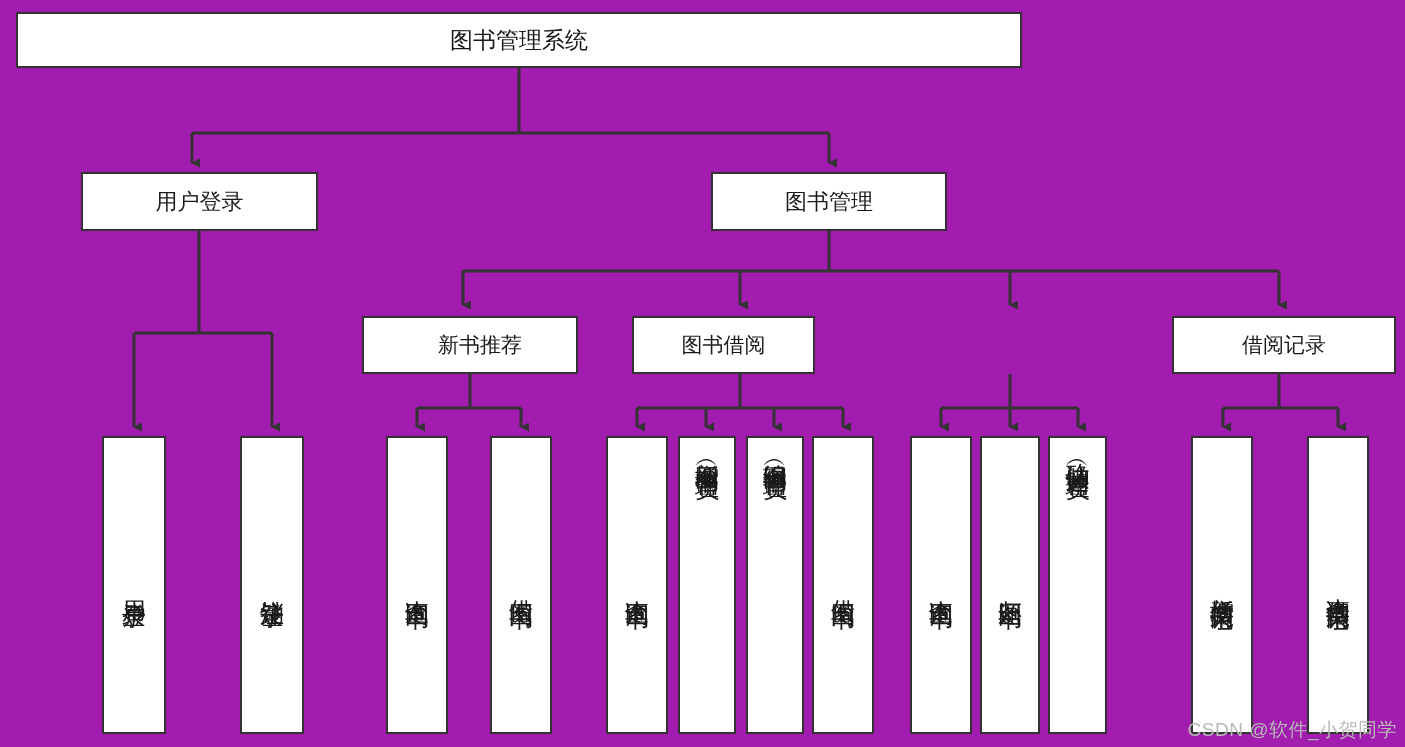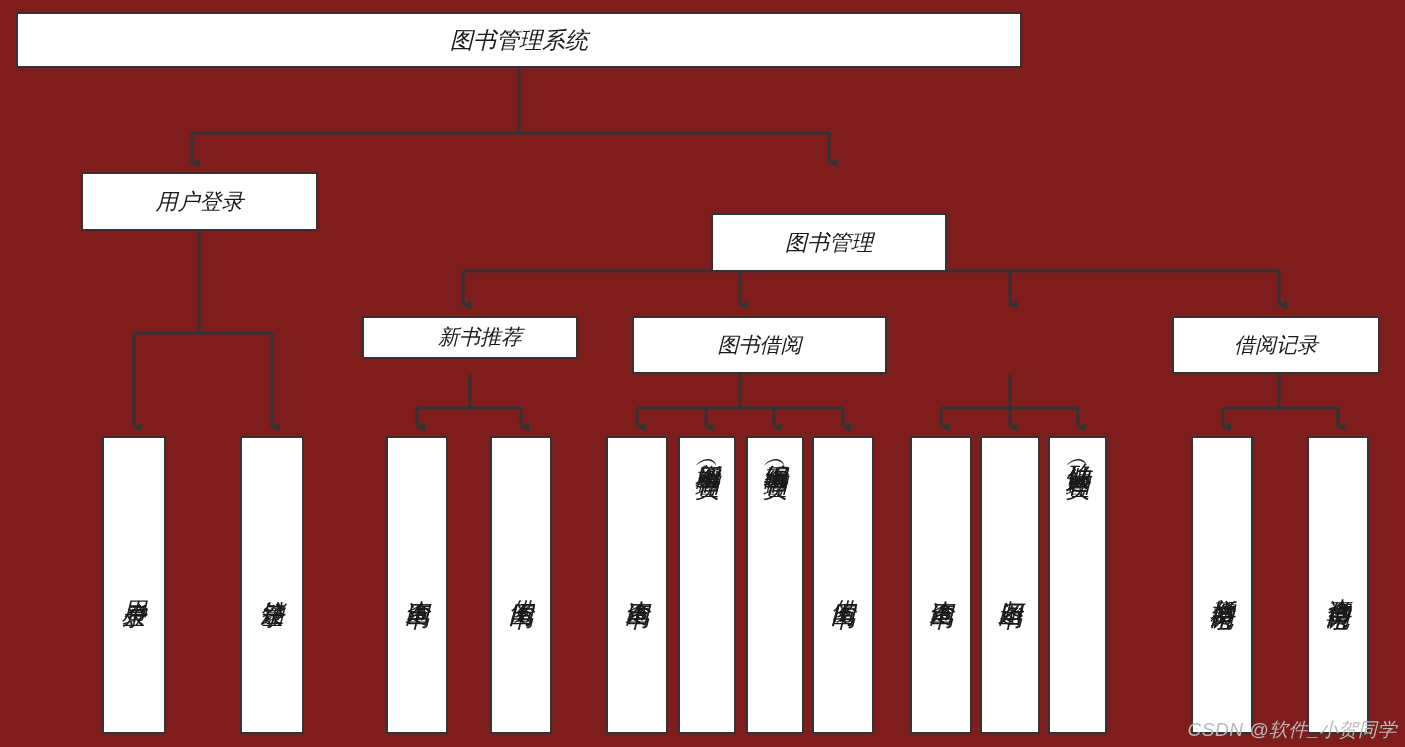--- a/index.html
+++ b/index.html
@@ -10,22 +10,21 @@
   body {
     width: 1405px;
     height: 747px;
     font-family: "Liberation Sans", "DejaVu Sans", sans-serif;
     overflow: hidden;
   }
   #diagram-root {
     position: relative;
     width: 1405px;
     height: 747px;
-    background: #7f1d1d;
-    font-style: italic;
+    background: #a21caf;
   }
   #connector-layer {
     position: absolute;
     left: 0;
     top: 0;
     width: 1405px;
     height: 747px;
     pointer-events: none;
   }
   .node {
@@ -137,34 +136,34 @@
   </svg>
 
   <div class="node node-root" style="left:16px; top:12px; width:1006px; height:56px;">
     <span class="node-label">图书管理系统</span>
   </div>
 
   <div class="node node-l2" style="left:81px; top:172px; width:237px; height:59px;">
     <span class="node-label">用户登录</span>
   </div>
 
-  <div class="node node-l2" style="left:711px; top:172px; width:236px; height:59px;margin-top:41px;">
+  <div class="node node-l2" style="left:711px; top:172px; width:236px; height:59px;">
     <span class="node-label">图书管理</span>
   </div>
 
-  <div class="node node-l3" style="left:362px; top:316px; width:216px; height:43px;padding-left:20px;">
+  <div class="node node-l3" style="left:362px; top:316px; width:216px; height:58px;padding-left:20px;">
     <span class="node-label">新书推荐</span>
   </div>
 
-  <div class="node node-l3" style="left:632px; top:316px; width:255px; height:58px;">
+  <div class="node node-l3" style="left:632px; top:316px; width:183px; height:58px;">
     <span class="node-label">图书借阅</span>
   </div>
 
 
-  <div class="node node-l3" style="left:1172px; top:316px; width:208px; height:58px;">
+  <div class="node node-l3" style="left:1172px; top:316px; width:224px; height:58px;">
     <span class="node-label">借阅记录</span>
   </div>
 
   <div class="node node-leaf leaf-centered" style="left:102px; top:436px; width:64px; height:298px;">
     <span class="node-label">用户登录</span>
   </div>
 
   <div class="node node-leaf leaf-centered" style="left:240px; top:436px; width:64px; height:298px;">
     <span class="node-label">注销登录</span>
   </div>

